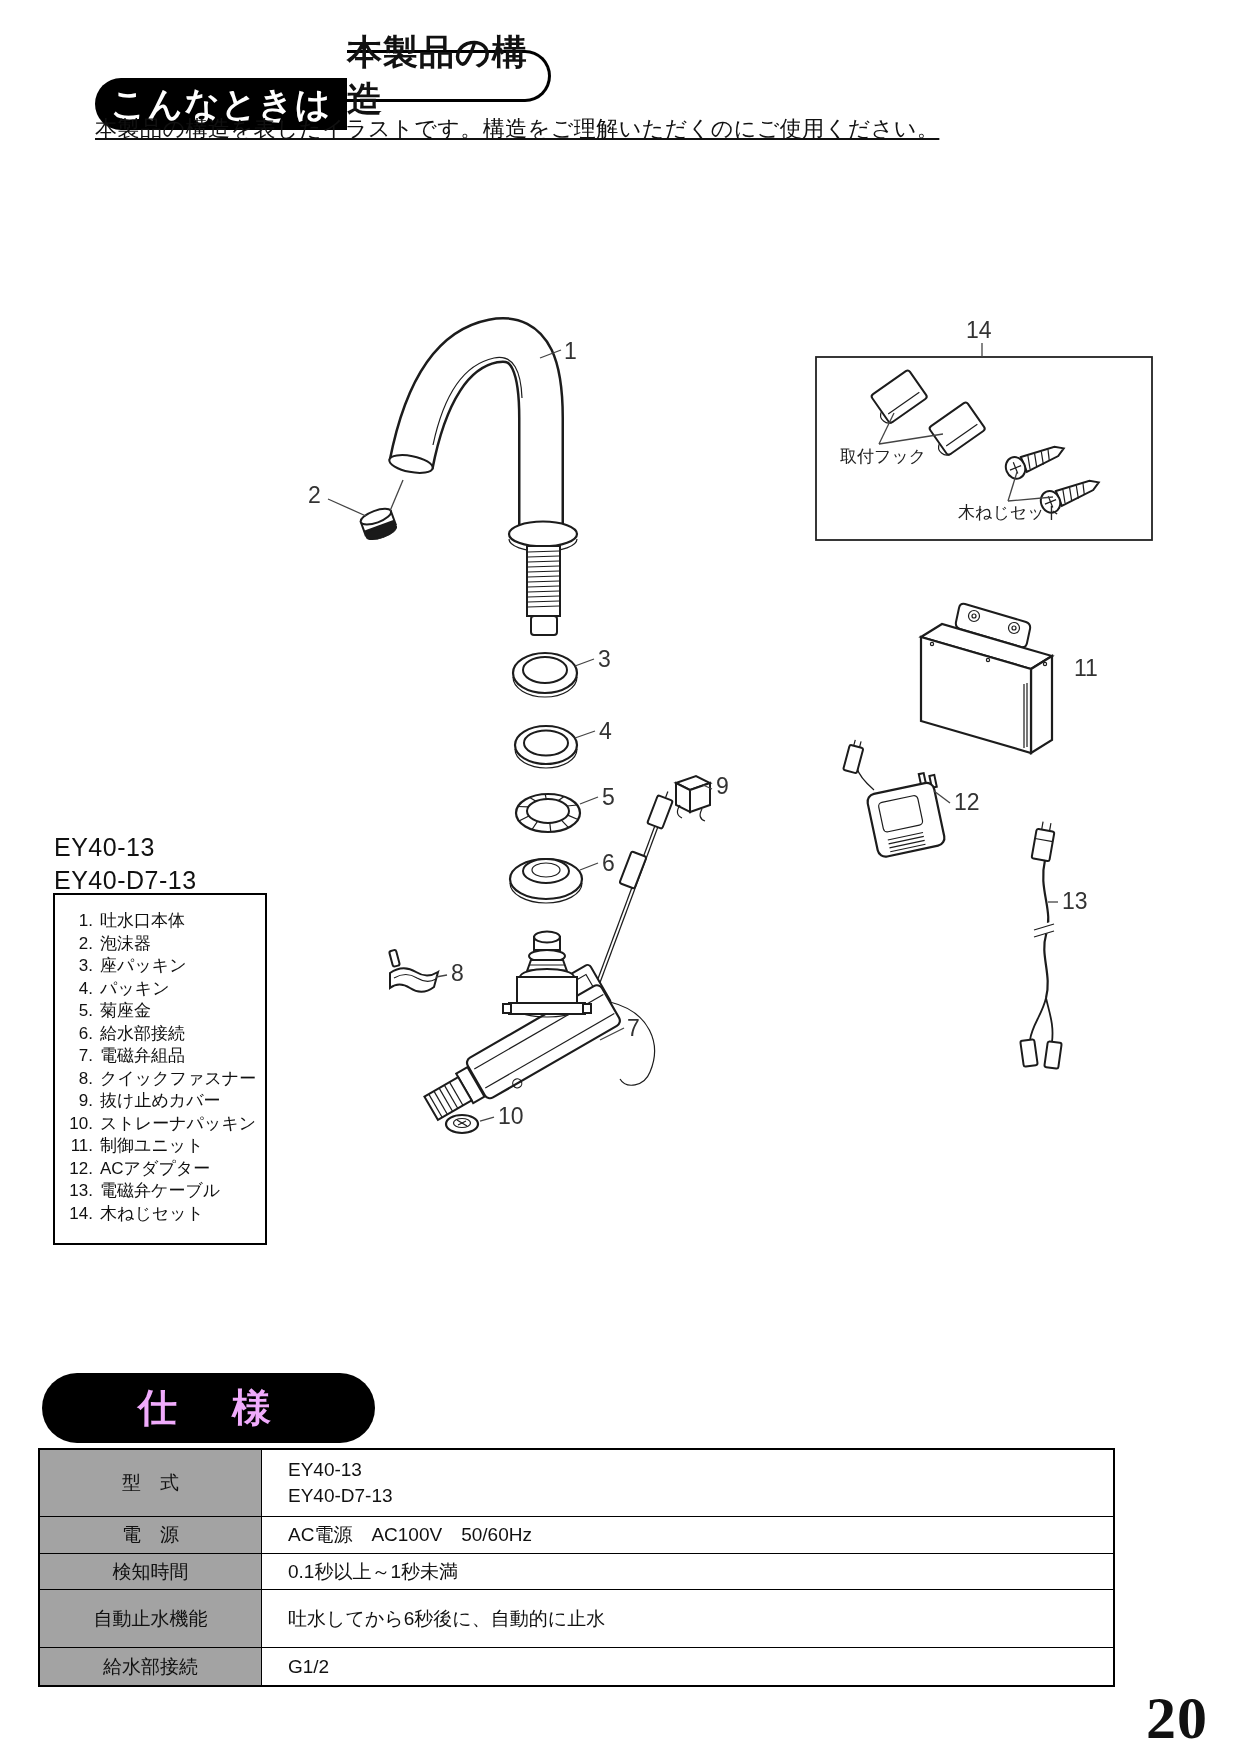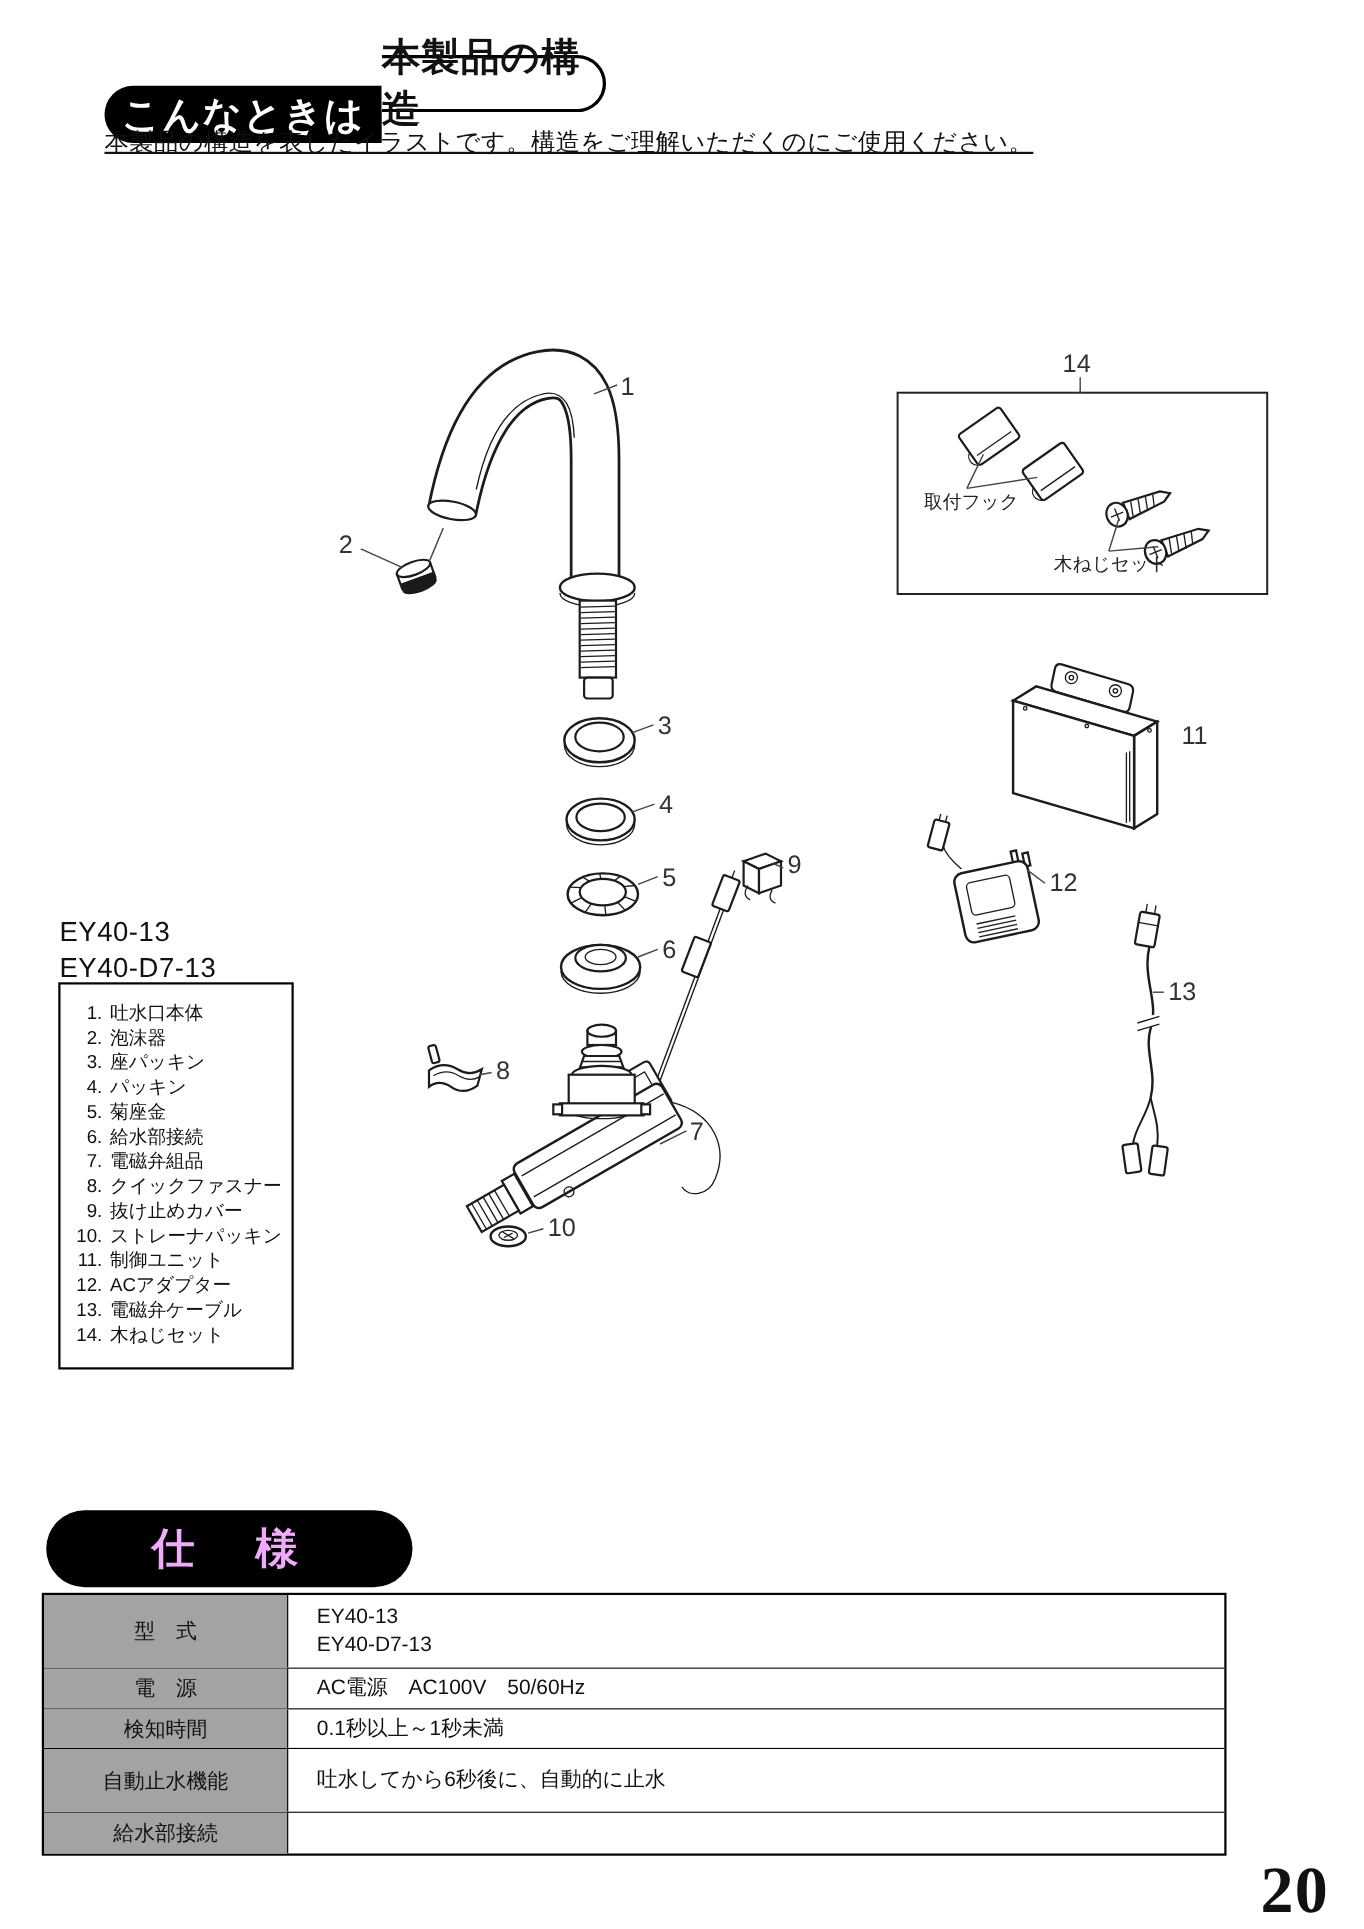--- a/index.html
+++ b/index.html
@@ -417,16 +417,19 @@
       </div>
   </div>
   <div class="spec-row h58">
     <div class="spec-label">自動止水機能</div>
     <div class="spec-value">
         <div>吐水してから6秒後に、自動的に止水</div>
       </div>
   </div>
   <div class="spec-row h38">
     <div class="spec-label">給水部接続</div>
+    <div class="spec-value">
+        <div>G1/2</div>
+      </div>
   </div>
 </div>
 
 <div class="abs page-num">20</div>
 
 </body></html>

